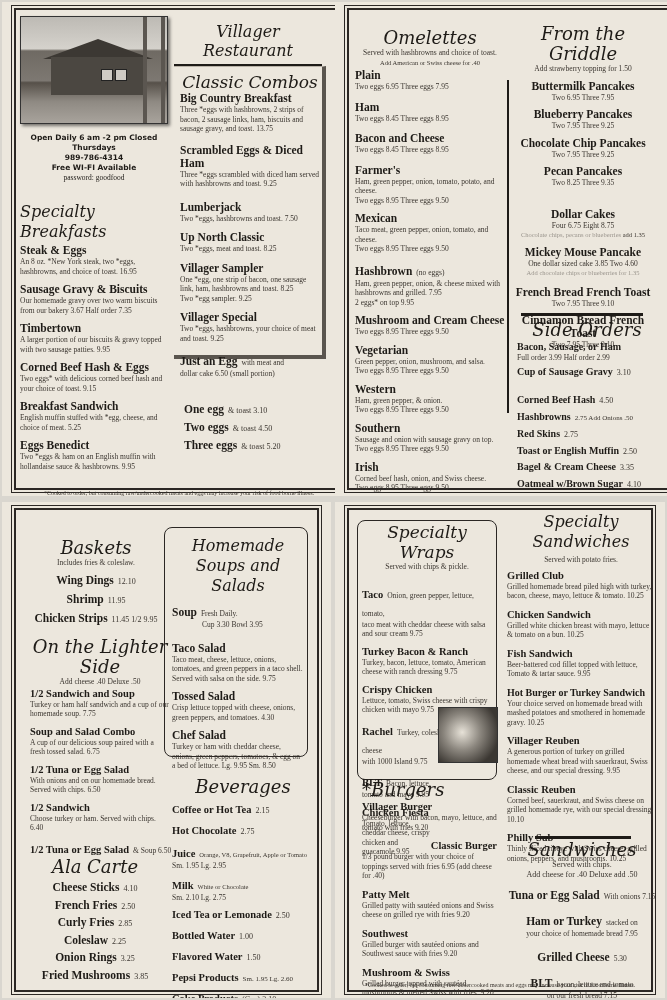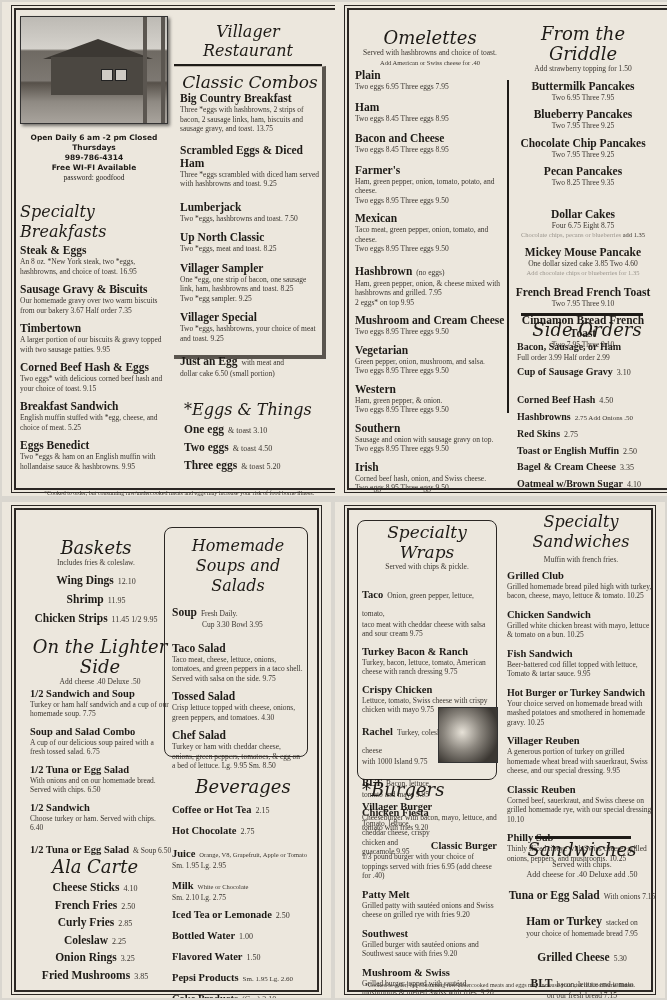--- a/index.html
+++ b/index.html
@@ -111,21 +111,20 @@
         <div class="name">Breakfast Sandwich</div>
         <div class="desc">English muffin stuffed with *egg, cheese, and choice of meat.  5.25</div>
       </div>
     <div class="item">
         <div class="name">Eggs Benedict</div>
         <div class="desc">Two *eggs &amp; ham on an English muffin with hollandaise sauce &amp; hashbrowns.  9.95</div>
       </div>
   </div>
 
   <div class="abs" style="left:182px;top:398px;width:140px;">
-    <h2 class="script" style="font-size:16px;text-align:left;">*Eggs &amp; Things</h2>
     <div style="line-height:15px;"><span class="name">One egg</span> <span class="price">&amp; toast  3.10</span></div>
     <div style="line-height:15px;"><span class="name">Two eggs</span> <span class="price">&amp; toast  4.50</span></div>
     <div style="line-height:15px;"><span class="name">Three eggs</span> <span class="price">&amp; toast  5.20</span></div>
   </div>
 
   <div class="abs note" style="left:20px;right:20px;top:488px;white-space:nowrap;overflow:hidden;">*Cooked to order, but consuming raw/undercooked meats and eggs may increase your risk of food borne illness.</div>
 </div>
 
 <div class="panel p2">
   <div class="frame"></div>
@@ -371,21 +370,21 @@
         <div class="desc">Grilled burger with sautéed onions and Southwest sauce with fries     9.20</div>
       </div>
     <div class="item">
         <div class="name" style="font-size:10.5px;">Mushroom &amp; Swiss</div>
         <div class="desc">Grilled burger topped with sautéed mushrooms &amp; melted Swiss with fries.  9.20</div>
       </div>
   </div>
 
   <div class="abs" style="left:172px;top:10px;width:148px;">
     <h2 class="script" style="font-size:16px;">Specialty Sandwiches</h2>
-    <div class="desc center" style="margin-top:3px;">Muffin with french fries.</div>
+    <div class="desc center" style="margin-top:3px;">Served with potato fries.</div>
     <div style="margin-top:4px;">
       <div class="item" style="margin-bottom:7px;">
           <div class="name" style="font-size:10.5px;">Grilled Club</div>
           <div class="desc">Grilled homemade bread piled high with turkey, bacon, cheese, mayo, lettuce &amp; tomato.  10.25</div>
         </div>
       <div class="item" style="margin-bottom:7px;">
           <div class="name" style="font-size:10.5px;">Chicken Sandwich</div>
           <div class="desc">Grilled white chicken breast with mayo, lettuce &amp; tomato on a bun.  10.25</div>
         </div>
       <div class="item" style="margin-bottom:7px;">

